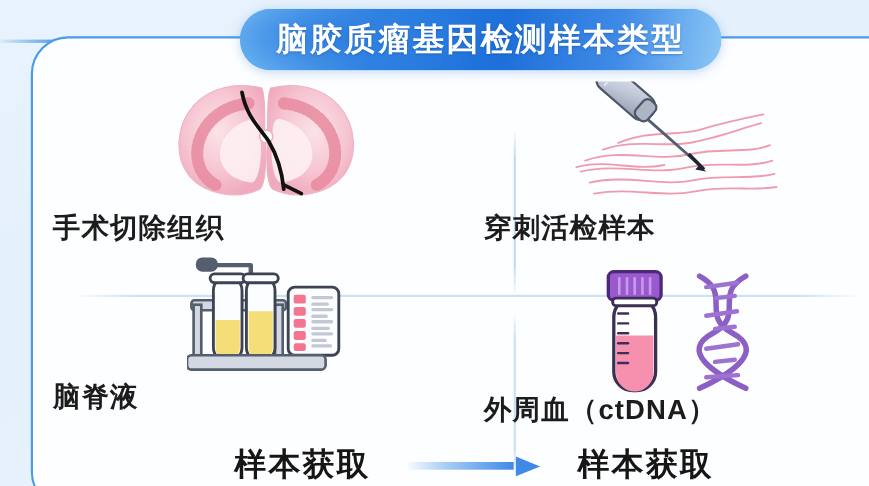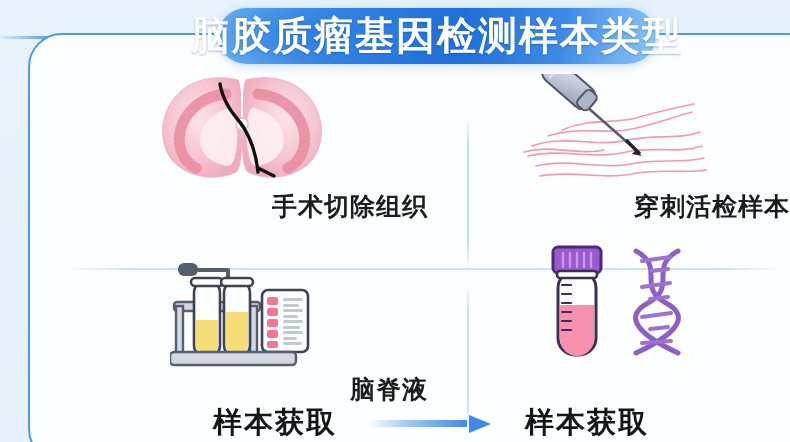--- a/index.html
+++ b/index.html
@@ -65,33 +65,33 @@
     background:
       radial-gradient(ellipse 200px 60px at 22% 45%, #2f7fe0 0%, rgba(47,127,224,0) 62%),
       linear-gradient(100deg, #6fb6f2 0%, #2f82e2 28%, #1d6fda 55%, #3f8ae6 78%, #8cc8f6 100%);
     display: flex;
     align-items: center;
     justify-content: center;
     box-shadow: 0 2px 10px rgba(47,127,224,0.28);
   }
   #title-text {
     color: #ffffff;
-    font-size: 39px;
+    font-size: 29px;
     font-weight: bold;
     letter-spacing: 2px;
     text-shadow: 0 1px 2px rgba(10,60,130,0.35);
     white-space: nowrap;
   }
 
   
   .cell { position: absolute; }
   .cell-label {
     position: absolute;
     width: 100%;
-    text-align: right;
+    text-align: left;
     font-size: 25px;
     font-weight: bold;
     color: #1c1c1c;
     letter-spacing: 1px;
     white-space: nowrap;
   }
   .art { position: absolute; }
 
   
   #flow {
@@ -210,21 +210,21 @@
           <rect x="14" y="6" width="62" height="24" rx="11" fill="url(#handleGrad)" stroke="#6d7governing" stroke-width="0"></rect>
           <rect x="14" y="6" width="62" height="24" rx="11" fill="none" stroke="#4e5667" stroke-width="2"></rect>
           <rect x="62" y="8" width="14" height="20" rx="5" fill="#aeb6c6" stroke="#4e5667" stroke-width="2"></rect>
           <line x1="26" y1="10" x2="26" y2="26" stroke="#eef1f6" stroke-width="2" opacity="0.7"></line>
         </g>
       </svg>
     </div>
     <div class="cell-label" style="top:118px;">穿刺活检样本</div>
   </div>
 
-  <div class="cell" style="left:48px; top:260px; width:380px; height:160px;">
+  <div class="cell" style="left:48px; top:231px; width:380px; height:160px;">
     <div class="art" style="left:122px; top:0px;">
       <svg width="150" height="108" viewBox="0 0 150 108">
 
         <path d="M22 10 L58 10 L58 24" fill="none" stroke="#555e6e" stroke-width="4" stroke-linejoin="round"></path>
         <rect x="8" y="3" width="20" height="13" rx="6" fill="#555e6e"></rect>
 
         <rect x="4" y="42" width="86" height="9" rx="3" fill="#d3d8e2" stroke="#555e6e" stroke-width="2.4"></rect>
 
         <rect x="6" y="46" width="7" height="48" fill="#d3d8e2" stroke="#555e6e" stroke-width="2.4"></rect>
         <rect x="80" y="46" width="7" height="48" fill="#d3d8e2" stroke="#555e6e" stroke-width="2.4"></rect>
@@ -297,20 +297,21 @@
           <line x1="104" y1="18" x2="132" y2="14"></line>
           <line x1="113" y1="28" x2="130" y2="26"></line>
           <line x1="104" y1="44" x2="132" y2="40"></line>
           <line x1="112" y1="56" x2="130" y2="54"></line>
           <line x1="104" y1="74" x2="133" y2="70"></line>
           <line x1="112" y1="86" x2="130" y2="84"></line>
           <line x1="104" y1="100" x2="133" y2="98"></line>
         </g>
       </svg>
     </div>
+    <div class="cell-label" style="top:113px;">外周血（ctDNA）</div>
   </div>
 
   <div id="flow">
     <span class="flow-text">样本获取</span>
     <span id="flow-arrow">
       <span class="shaft"></span>
       <span class="head"></span>
     </span>
     <span class="flow-text">样本获取</span>
   </div>

